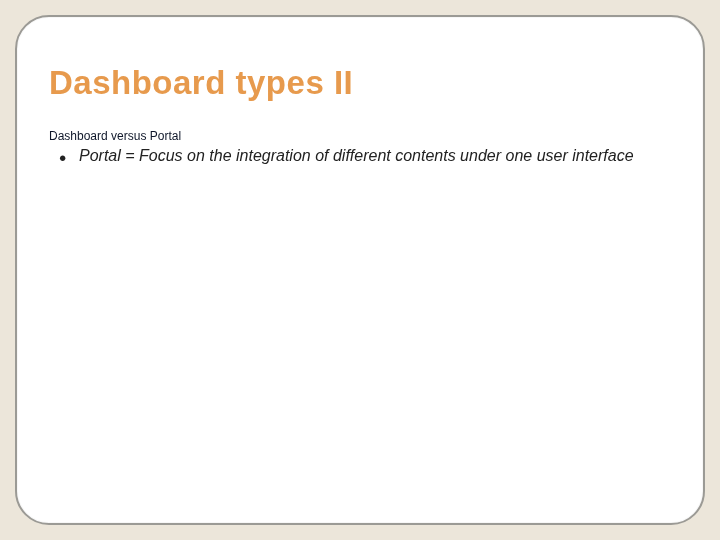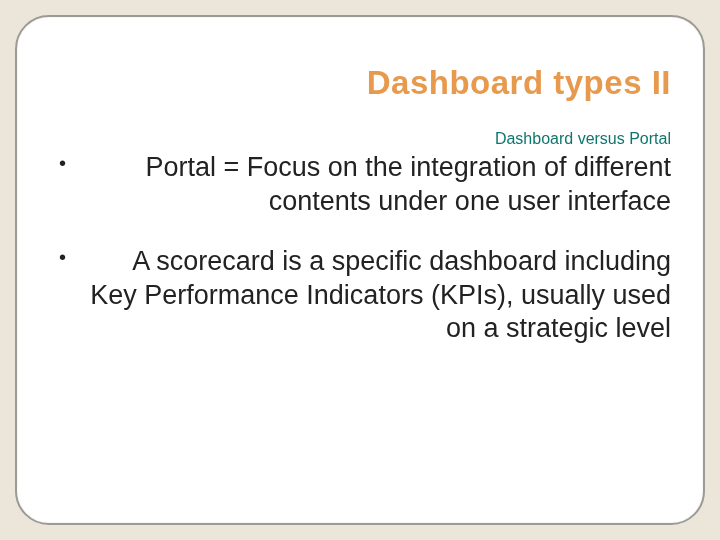--- a/index.html
+++ b/index.html
@@ -18,48 +18,48 @@
     border: 2px solid #9b9a95;
     border-radius: 34px;
     position: relative;
     box-shadow: inset 0 0 0 1px rgba(0,0,0,0.03);
   }
   .content {
     position: absolute;
     top: 48px;
     left: 32px;
     right: 32px;
-    text-align: right;
   }
   .title {
     font-family: Verdana, Geneva, sans-serif;
     font-size: 33px;
     font-weight: 700;
     color: #e79a4d;
     letter-spacing: 0.5px;
     margin-bottom: 28px;
     line-height: 1.1;
   }
   .section-heading {
-    font-size: 16px;
-    color: #0f766e;
+    font-size: 12px;
+    color: #0f172a;
     margin-bottom: 2px;
     line-height: 1.25;
   }
   .bullets {
     list-style: none;
     margin-bottom: 26px;
   }
   .bullets li {
-    font-size: 27px;
+    font-size: 16px;
     color: #222;
     line-height: 1.25;
     padding-left: 30px;
     position: relative;
     margin-bottom: 2px;
+    font-style: italic;
   }
   .bullets li::before {
     content: "•";
     position: absolute;
     left: 10px;
     top: 0;
     font-size: 20px;
     color: #222;
   }
 </style>
@@ -72,19 +72,16 @@
     <h1 class="title">Dashboard types II</h1>
 
     <div>
       <div class="section-heading">Dashboard versus Portal</div>
       <ul class="bullets">
         <li>Portal = Focus on the integration of different contents under one user interface</li>
       </ul>
     </div>
 
     <div>
-      <ul class="bullets">
-        <li>A scorecard is a specific dashboard  including Key Performance Indicators (KPIs), usually used on a strategic level</li>
-      </ul>
     </div>
 
   </div>
 </div>
 
 </body></html>

